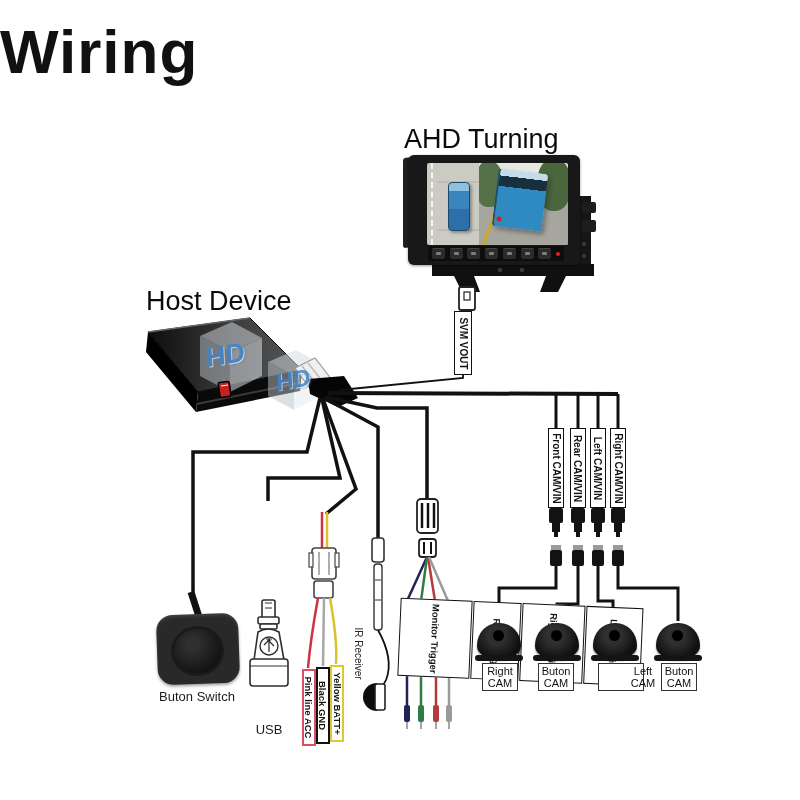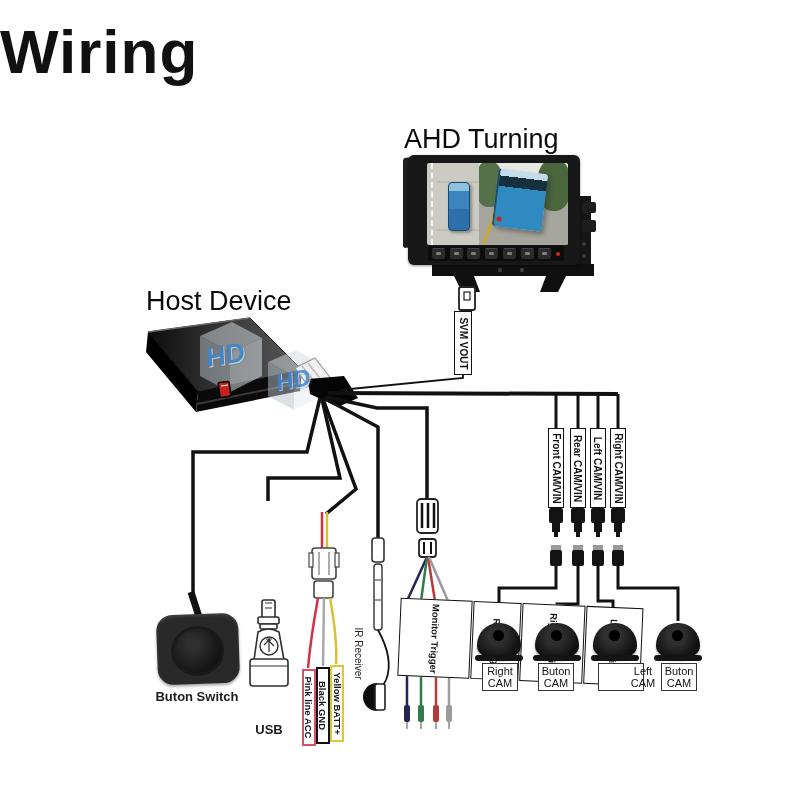--- a/index.html
+++ b/index.html
@@ -5,21 +5,21 @@
   html,body{margin:0;padding:0;background:#fff;}
   #stage{position:relative;width:800px;height:800px;background:#ffffff;overflow:hidden;
          font-family:"Liberation Sans",sans-serif;color:#111;}
   .abs{position:absolute;}
   
   .title{left:0;top:16px;width:800px;text-align:left;font-size:62px;font-weight:bold;letter-spacing:1px;}
   .dev-label{font-size:27px;color:#0b0b0b;}
   
   .vbox{background:#fff;border:1.5px solid #111;display:flex;align-items:center;justify-content:center;box-sizing:border-box;}
   .vbox span{transform:rotate(90deg);white-space:nowrap;font-weight:bold;color:#111;}
-  .small-cap{font-size:13px;font-weight:bold;color:#1c1c1c;text-align:center;}
+  .small-cap{font-size:13px;font-weight:normal;color:#1c1c1c;text-align:center;}
   
   .monitor{left:408px;top:155px;width:172px;height:110px;}
   .visor{left:-5px;top:2px;width:26px;height:90px;background:#1f1f1f;transform:skewY(-5deg);border-radius:3px;}
   .mframe{left:0;top:0;width:172px;height:110px;background:#181818;border-radius:6px;box-shadow:0 1px 3px rgba(0,0,0,.4);}
   .screen{left:19px;top:8px;width:141px;height:82px;display:flex;overflow:hidden;border-radius:2px;}
   .pane-left{width:52px;height:100%;background:#cbcbc3;position:relative;overflow:hidden;}
   .pl-dash{left:4px;top:0;width:0;height:100%;border-left:2px dashed #f4f4f0;}
   .pl-line{left:10px;width:42px;height:2px;background:#bdbdb4;}
   .bus-top{left:21px;top:19px;width:20px;height:47px;border-radius:4px;border:1px solid #1b4a6b;
            background:linear-gradient(180deg,#8fc0de 0 16%,#3a85bb 16% 55%,#2d6fa8 55%);box-shadow:2px 2px 3px rgba(60,60,55,.45);}

